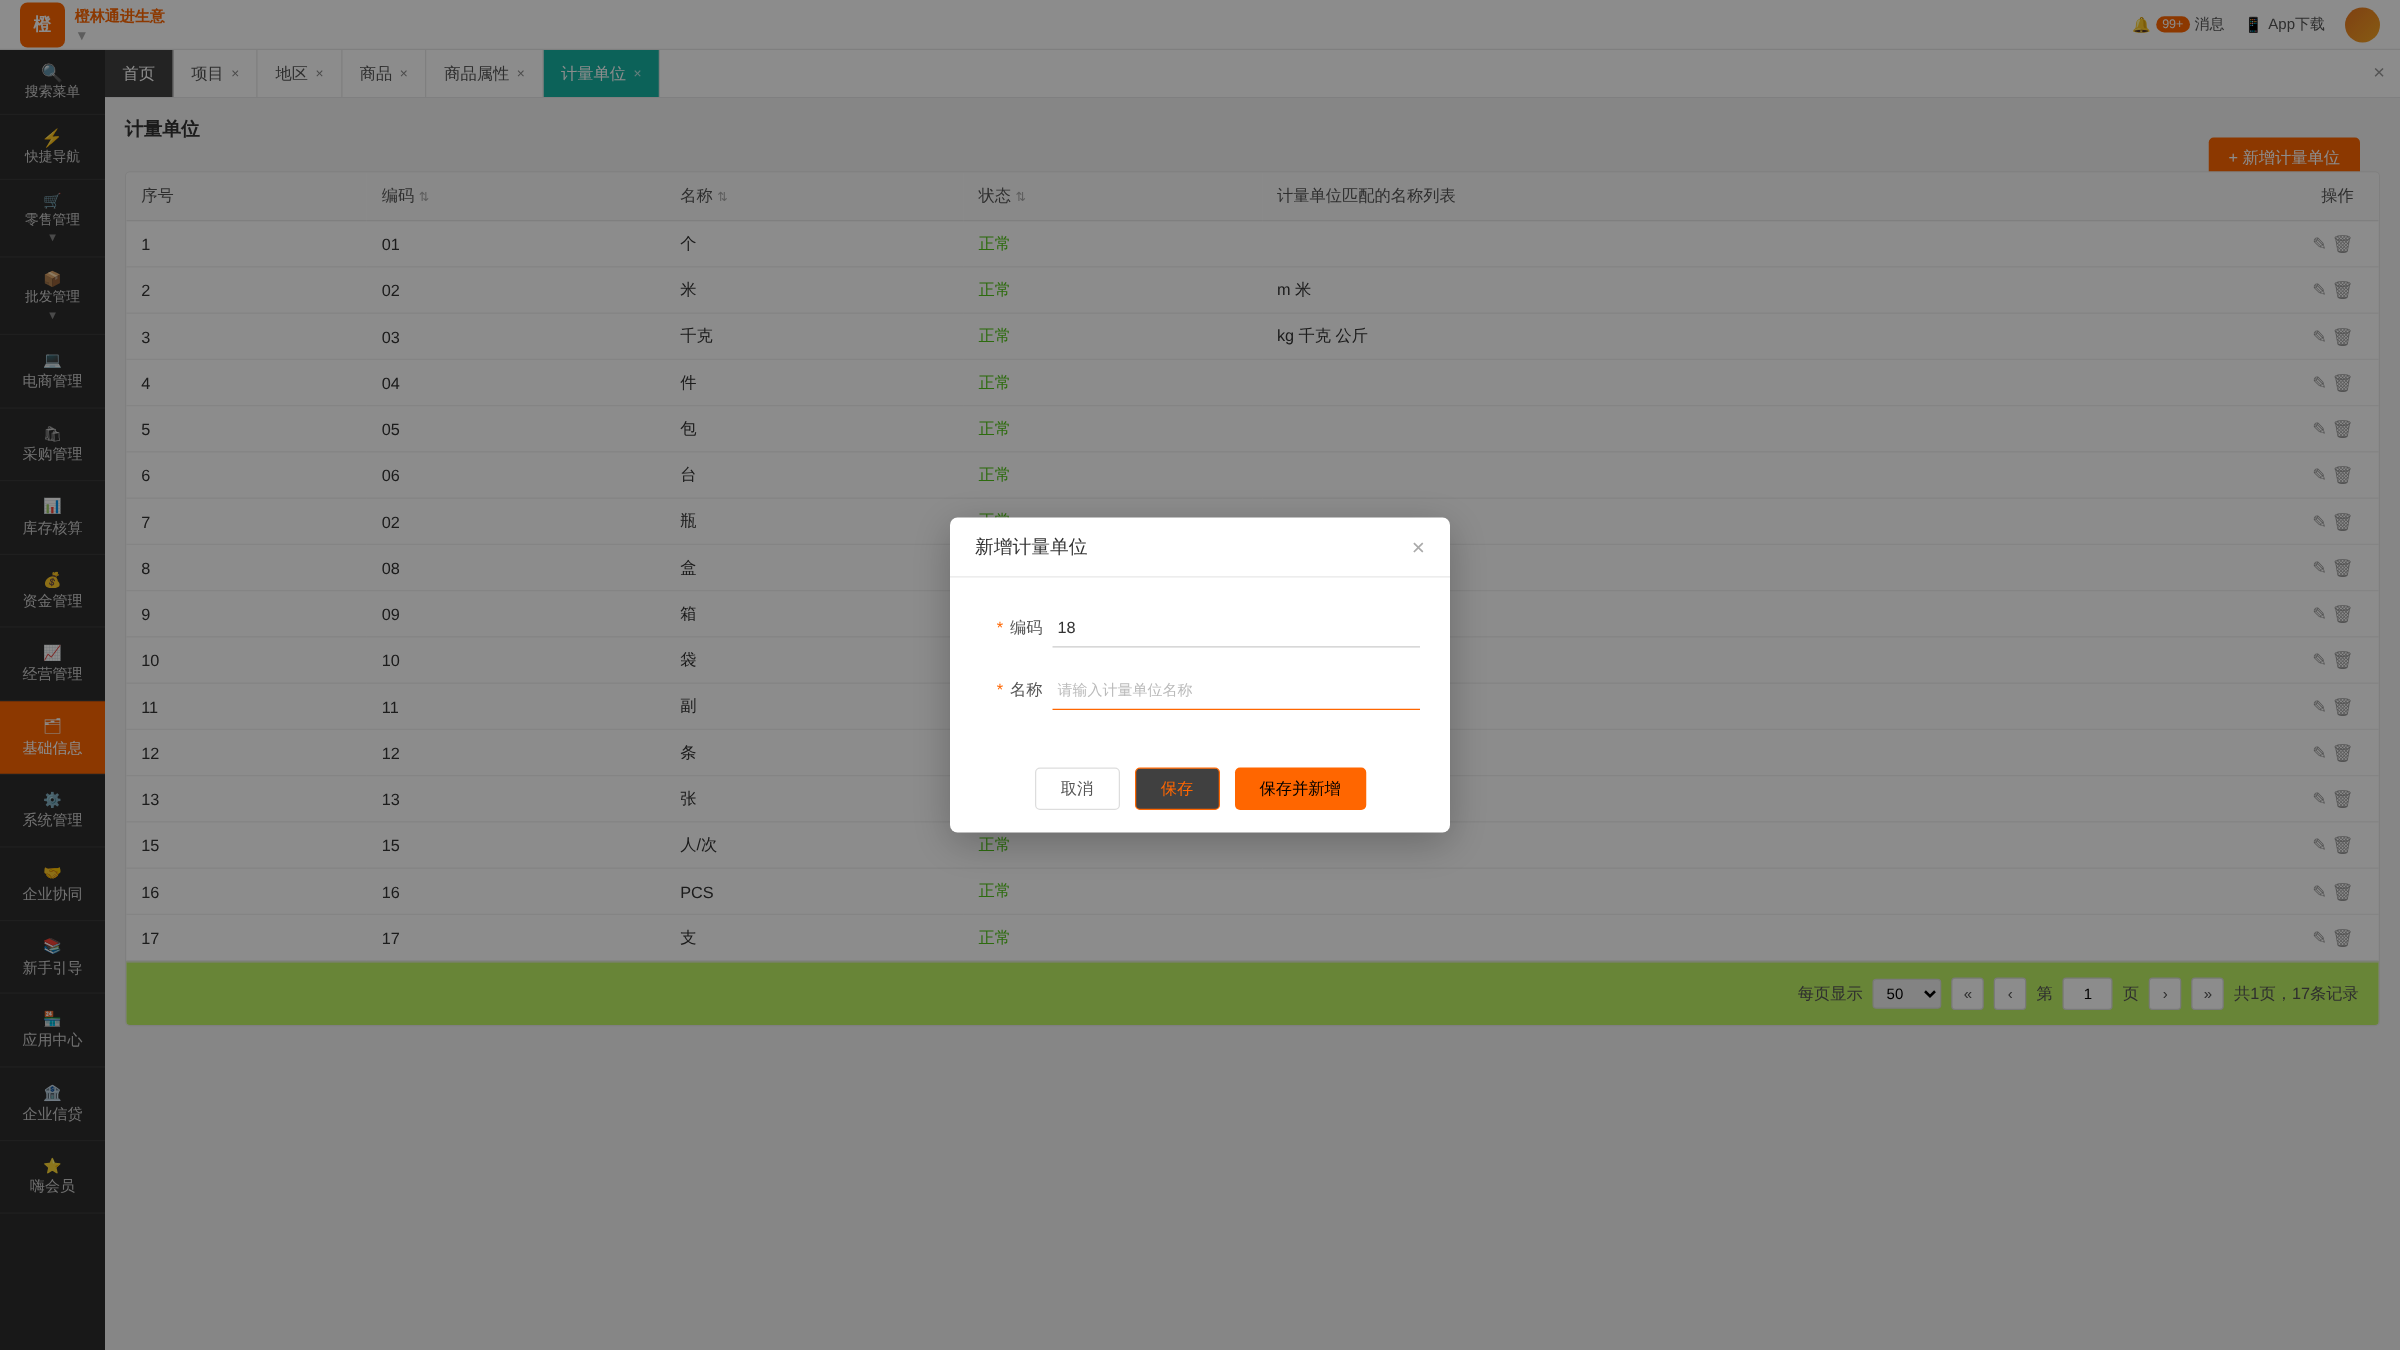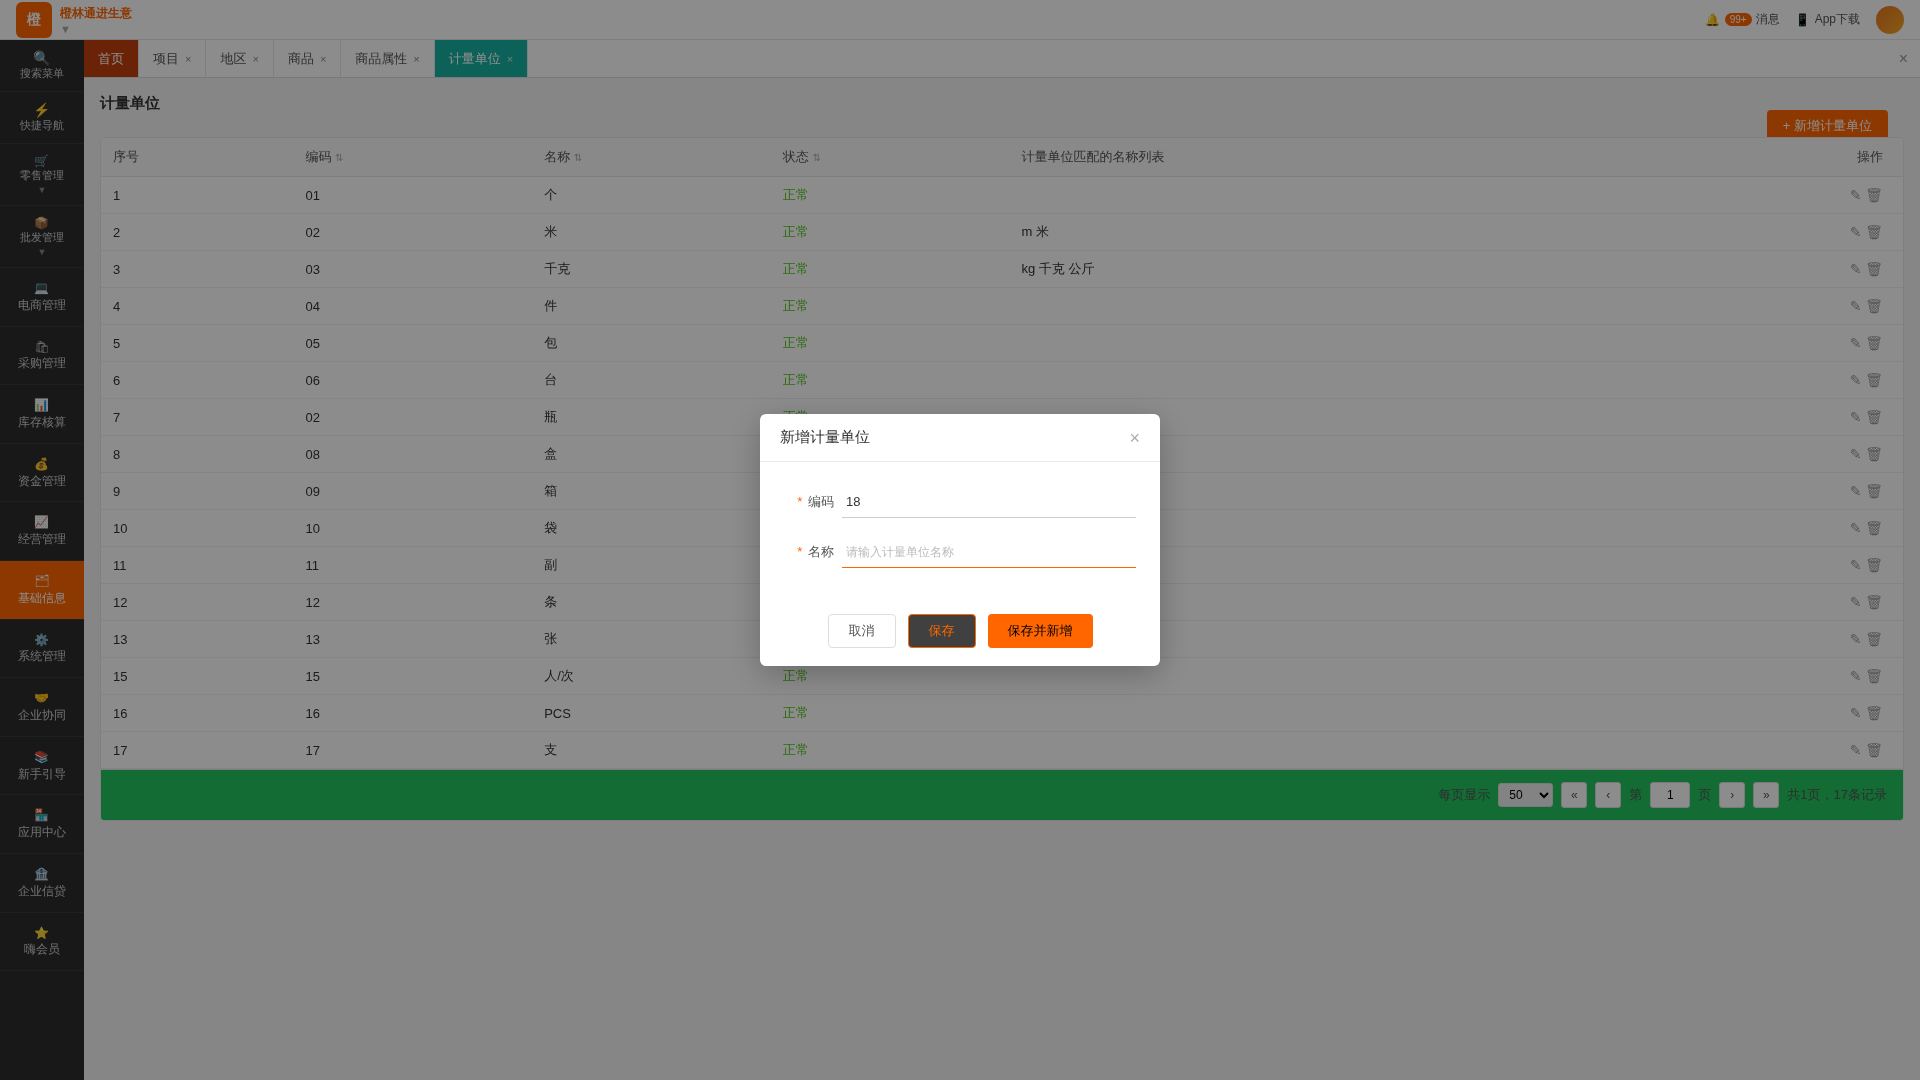--- a/index.html
+++ b/index.html
@@ -107,21 +107,21 @@
       color: #555;
       cursor: pointer;
       border-right: 1px solid #e8e8e8;
       white-space: nowrap;
     }
     .tab-item.active {
       background: #17b3a3;
       color: #fff;
     }
     .tab-item.home {
-      background: #c2410c;
+      background: #404040;
       color: #fff;
     }
     .tab-close {
       font-size: 11px; opacity: 0.7;
     }
     .tabs-close-all {
       margin-left: auto;
       padding: 0 12px;
       font-size: 16px;
       color: #999;
@@ -195,21 +195,21 @@
 
     
     .pagination {
       display: flex;
       align-items: center;
       justify-content: flex-end;
       padding: 12px 16px;
       gap: 8px;
       font-size: 13px;
       color: #555;
-      background: #22c55e;
+      background: #bef264;
       border-top: 1px solid #e8e8e8;
     }
     .page-size-select {
       border: 1px solid #ddd; border-radius: 3px;
       padding: 3px 6px; font-size: 12px;
     }
     .page-btn {
       width: 26px; height: 26px;
       border: 1px solid #ddd; border-radius: 3px;
       display: flex; align-items: center; justify-content: center;

